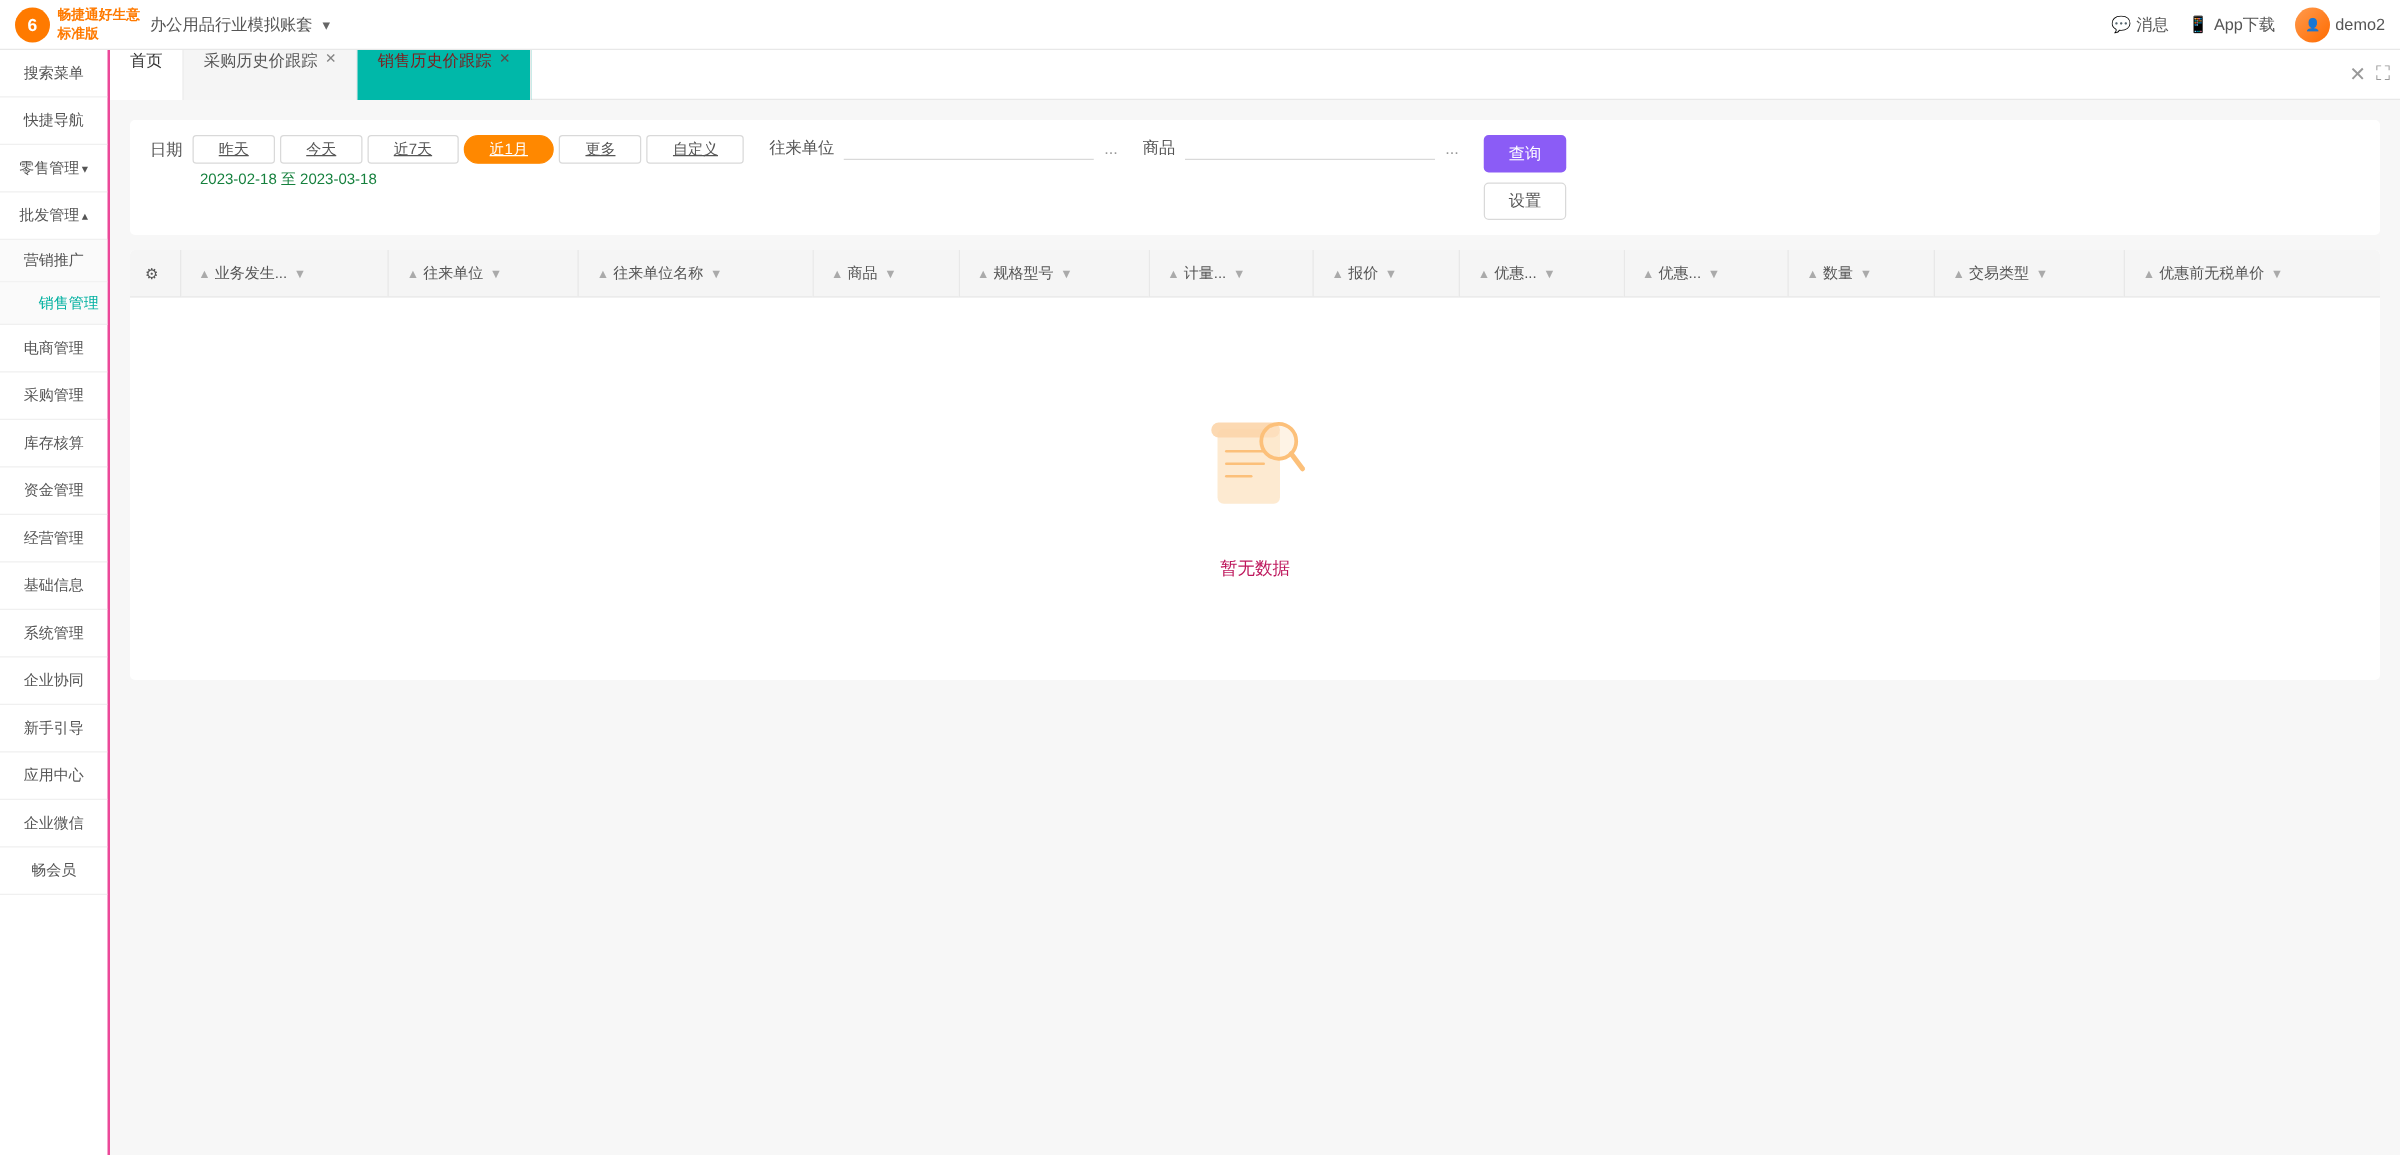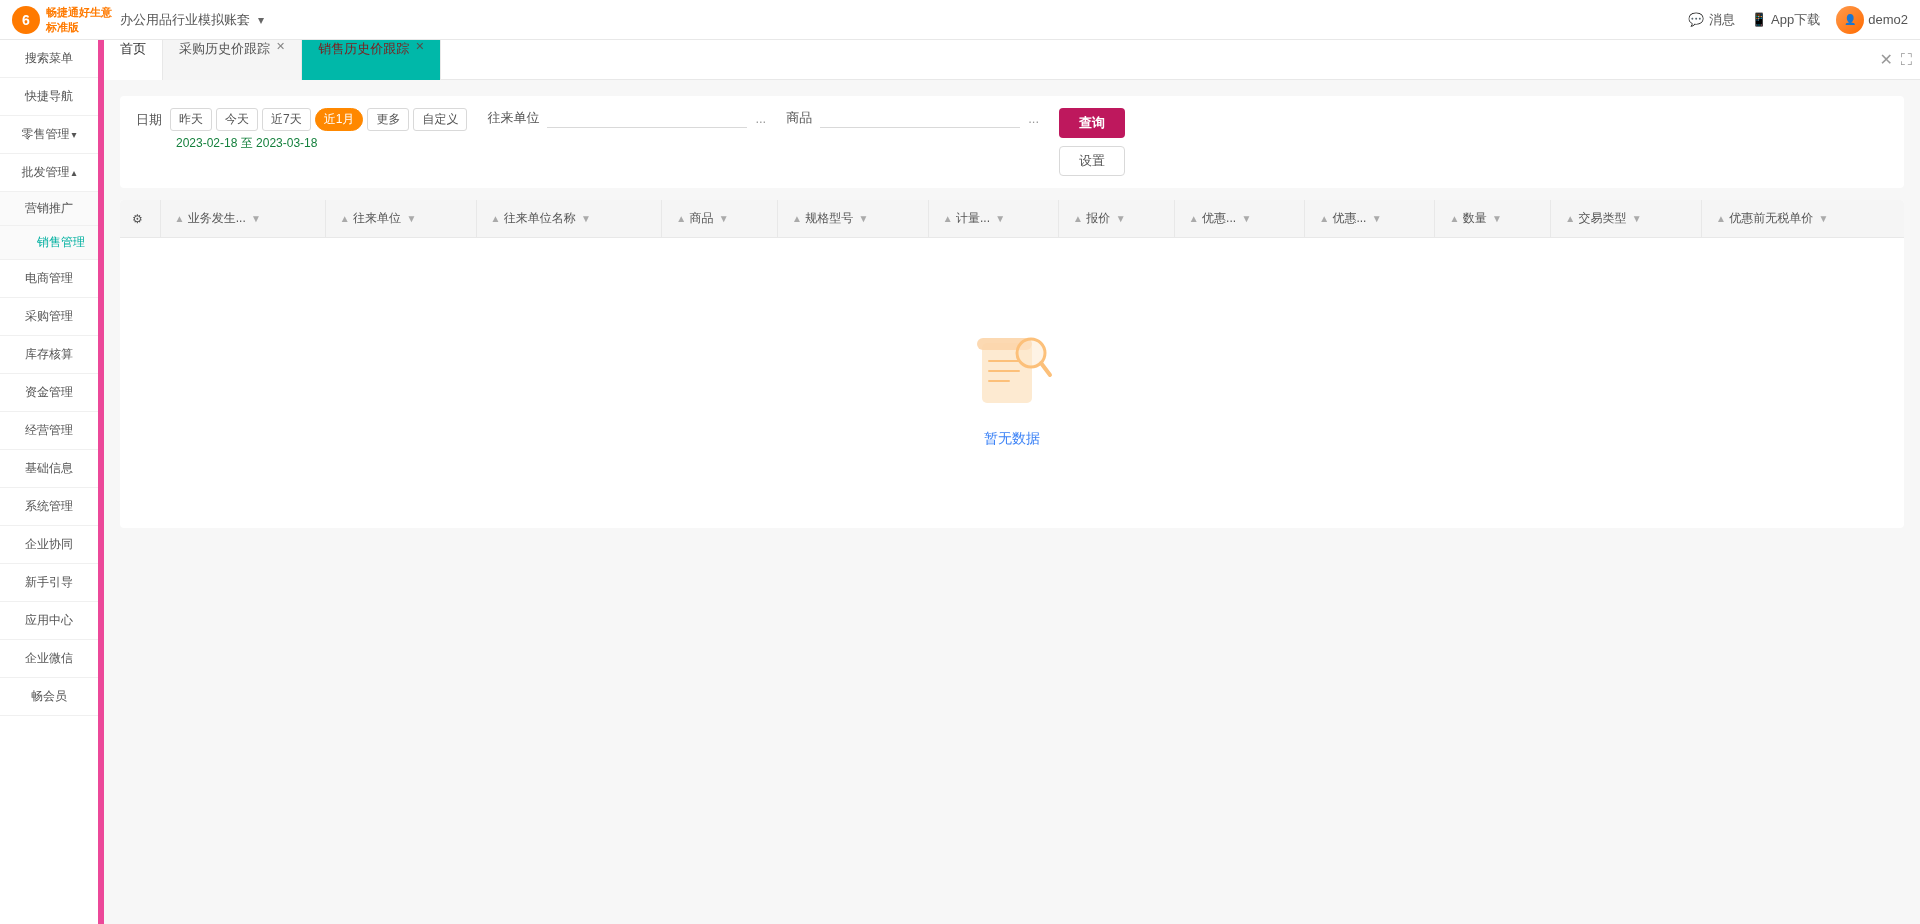--- a/index.html
+++ b/index.html
@@ -14,21 +14,21 @@
     .top-bar-title { font-size: 13px; color: #555; }
     .top-bar-dropdown { font-size: 12px; color: #666; cursor: pointer; }
     .top-bar-right { display: flex; align-items: center; gap: 16px; }
     .top-bar-btn { display: flex; align-items: center; gap: 4px; font-size: 13px; color: #555; cursor: pointer; }
     .avatar-placeholder { width: 28px; height: 28px; border-radius: 50%; background: linear-gradient(135deg, #ff9a4d, #ff6b00); display: flex; align-items: center; justify-content: center; color: white; font-size: 12px; }
 
     
     .main-layout { display: flex; flex: 1; overflow: hidden; }
 
     
-    .sidebar { width: 104px; background: #fff; border-right: 6px solid #ec4899; display: flex; flex-direction: column; overflow-y: auto; }
+    .sidebar { width: 88px; background: #fff; border-right: 2px solid #ec4899; display: flex; flex-direction: column; overflow-y: auto; }
     .sidebar-item { padding: 10px 4px; text-align: center; cursor: pointer; font-size: 12px; color: #555; border-bottom: 1px solid #f0f0f0; transition: background 0.2s; }
     .sidebar-section-header { padding: 10px 4px; text-align: center; cursor: pointer; font-size: 12px; color: #555; border-bottom: 1px solid #f0f0f0; display: flex; align-items: center; justify-content: center; gap: 2px; }
     .sidebar-sub-item { padding: 8px 4px; text-align: center; cursor: pointer; font-size: 12px; color: #555; background: #fafafa; border-bottom: 1px solid #f0f0f0; }
     .sidebar-sub-item.active { color: #00b0a0; padding-left: 28px; }
 
     
     .content-area { flex: 1; display: flex; flex-direction: column; overflow: hidden; }
 
     
     .tab-bar { height: 40px; background: #fff; display: flex; align-items: center; border-bottom: 1px solid #e8e8e8; padding: 0 0 0 0; gap: 0; }
@@ -49,44 +49,44 @@
     .page-action-btn { display: flex; align-items: center; gap: 4px; font-size: 13px; color: #555; cursor: pointer; }
     .checkbox-label { display: flex; align-items: center; gap: 4px; font-size: 13px; color: #555; cursor: pointer; }
     .checkbox-teal { width: 14px; height: 14px; border: 1px solid #00b8a9; background: #00b8a9; border-radius: 2px; display: flex; align-items: center; justify-content: center; color: white; font-size: 10px; }
 
     
     .filter-bar { background: #fff; padding: 12px 16px; border-radius: 4px; margin-bottom: 12px; display: flex; align-items: flex-start; gap: 20px; flex-wrap: wrap; }
     .filter-group { display: flex; align-items: center; gap: 8px; }
     .filter-label { font-size: 13px; color: #555; white-space: nowrap; }
     .filter-date-row { display: flex; flex-direction: column; gap: 4px; }
     .date-buttons { display: flex; align-items: center; gap: 4px; }
-    .date-btn { padding: 2px 8px; font-size: 12px; border: 1px solid #d9d9d9; border-radius: 3px; cursor: pointer; color: #555; background: #fff; }
+    .date-btn { padding: 2px 20px; font-size: 12px; border: 1px solid #d9d9d9; border-radius: 3px; cursor: pointer; color: #555; background: #fff; text-decoration: underline; }
     .date-btn.active { background: #ff8800; color: white; border-color: #ff8800; border-radius: 12px; }
     .date-range-text { font-size: 12px; color: #15803d; margin-left: 4px; }
     .filter-input { border: none; border-bottom: 1px solid #d9d9d9; padding: 2px 6px; font-size: 13px; width: 200px; outline: none; color: #333; background: transparent; }
     .filter-dots { font-size: 13px; color: #999; cursor: pointer; }
 
     
-    .btn-query { background: #be185d; color: white; border: none; padding: 6px 20px; border-radius: 4px; font-size: 13px; cursor: pointer; font-weight: 700; text-align: right; }
+    .btn-query { background: #8b5cf6; color: white; border: none; padding: 6px 20px; border-radius: 4px; font-size: 13px; cursor: pointer; font-weight: 400; text-align: right; }
     .btn-settings { background: #fff; color: #555; border: 1px solid #d9d9d9; padding: 5px 16px; border-radius: 4px; font-size: 13px; cursor: pointer; margin-top: 4px; text-align: center; }
     .btn-col { display: flex; flex-direction: column; gap: 4px; }
 
     
     .table-container { background: #fff; border-radius: 4px; overflow: hidden; }
     .data-table { width: 100%; border-collapse: collapse; font-size: 13px; }
     .data-table thead tr { background: #f5f5f5; border-bottom: 1px solid #e8e8e8; }
     .data-table th { padding: 10px 12px; text-align: left; font-weight: 500; color: #555; white-space: nowrap; border-right: 1px solid #e8e8e8; font-size: 12px; }
     .data-table th:last-child { border-right: none; }
     .sort-icon { font-size: 10px; color: #aaa; margin-left: 2px; }
     .th-settings { width: 40px; text-align: center; }
 
     
     .empty-state { display: flex; flex-direction: column; align-items: center; justify-content: center; padding: 80px 0; }
     .empty-icon { width: 100px; height: 100px; display: flex; align-items: center; justify-content: center; }
-    .empty-text { font-size: 14px; color: #3b82f6; margin-top: 12px; }
+    .empty-text { font-size: 14px; color: #be185d; margin-top: 28px; }
 
     .arrow-icon { font-size: 10px; }
   </style>
 </head>
 <body>
 
 <div class="top-bar">
   <div class="top-bar-left">
     <div class="logo-area">
       <div class="logo-icon">6</div>

